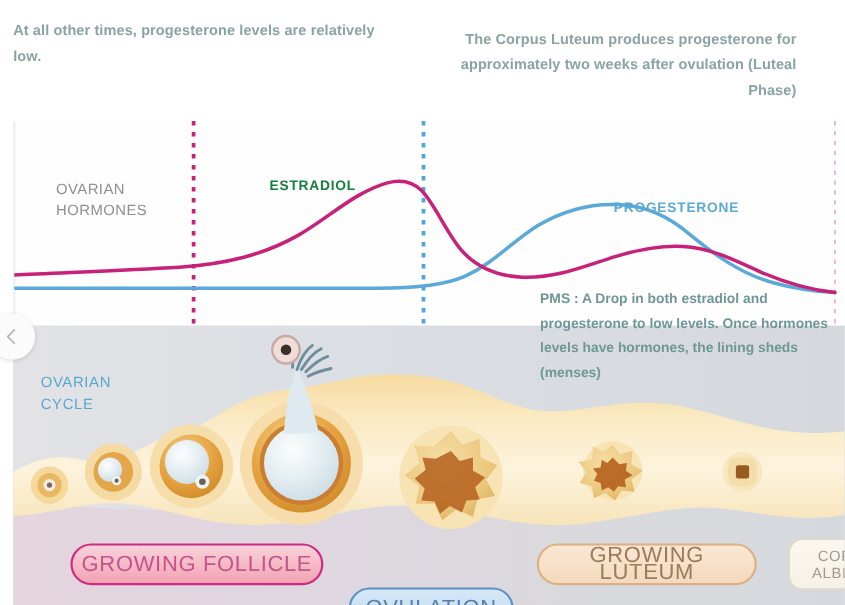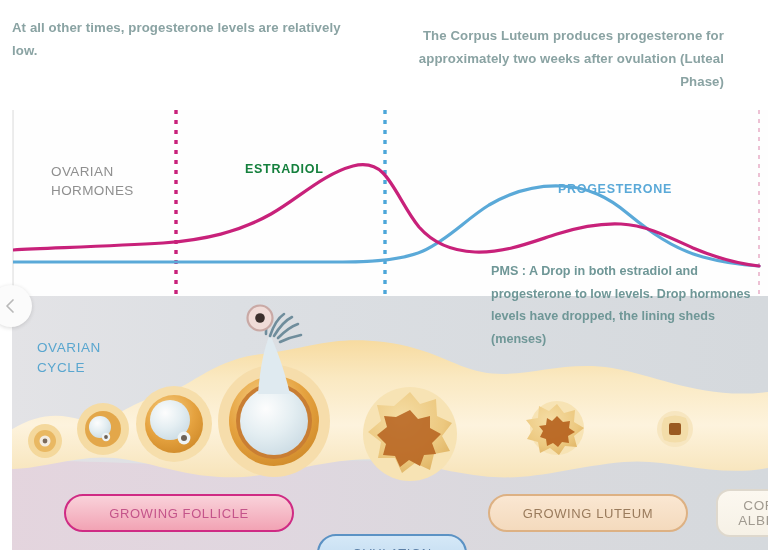--- a/index.html
+++ b/index.html
@@ -98,21 +98,21 @@
   }
 
   
   .pill {
     position: absolute;
     height: 38px;
     border-radius: 19px;
     display: flex;
     align-items: center;
     justify-content: center;
-    font-size: 13px;
+    font-size: 20px;
     letter-spacing: 0.6px;
     z-index: 7;
     text-align: center;
     line-height: 15px;
   }
 
   
   #carousel-prev {
     position: absolute;
     left: -10px; top: 285px;
@@ -158,21 +158,21 @@
     </svg>
 
     <div class="chart-label" id="label-ovarian-hormones">OVARIAN
 HORMONES</div>
 
     <div class="chart-label" id="label-estradiol">ESTRADIOL</div>
 
     <div class="chart-label" id="label-progesterone">PROGESTERONE</div>
   </div>
 
-  <div id="annot-pms">PMS : A Drop in both estradiol and progesterone to low levels. Drop hormones levels have dropped, the lining sheds (menses)</div>
+  <div id="annot-pms">PMS : A Drop in both estradiol and progesterone to low levels. Once hormones levels have hormones, the lining sheds (menses)</div>
 
   <div id="cycle-panel">
     <svg id="cycle-svg" viewBox="0 0 756 254" preserveAspectRatio="none">
       <defs>
         <linearGradient id="gradPanel" x1="0" y1="0" x2="1" y2="0">
           <stop offset="0%" stop-color="#e3e3e6"></stop>
           <stop offset="30%" stop-color="#dcdfe3"></stop>
           <stop offset="100%" stop-color="#d5d9dd"></stop>
         </linearGradient>
         <linearGradient id="gradLining" x1="0" y1="0" x2="1" y2="0">

